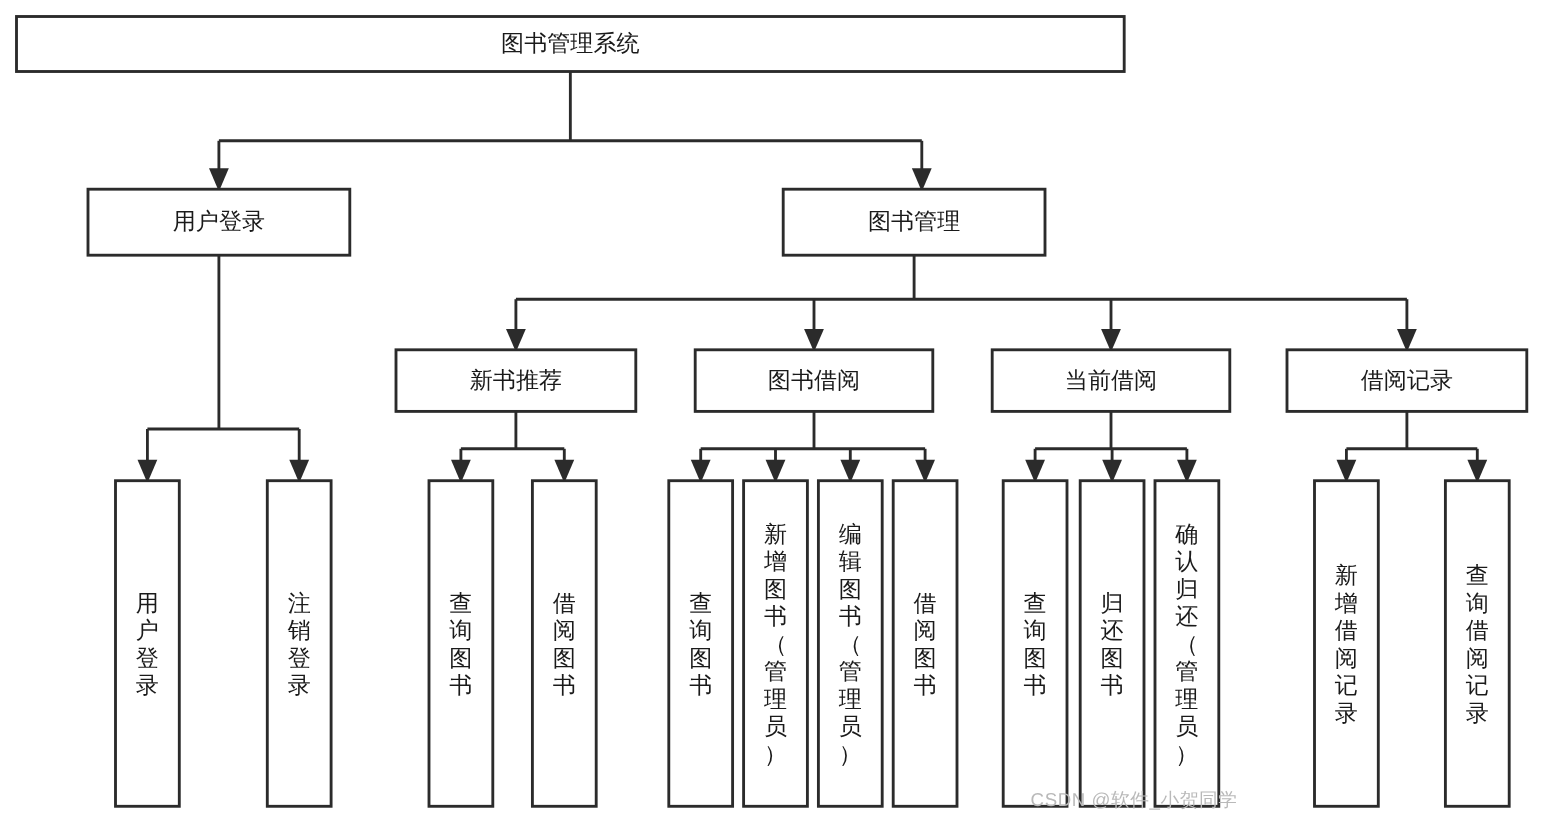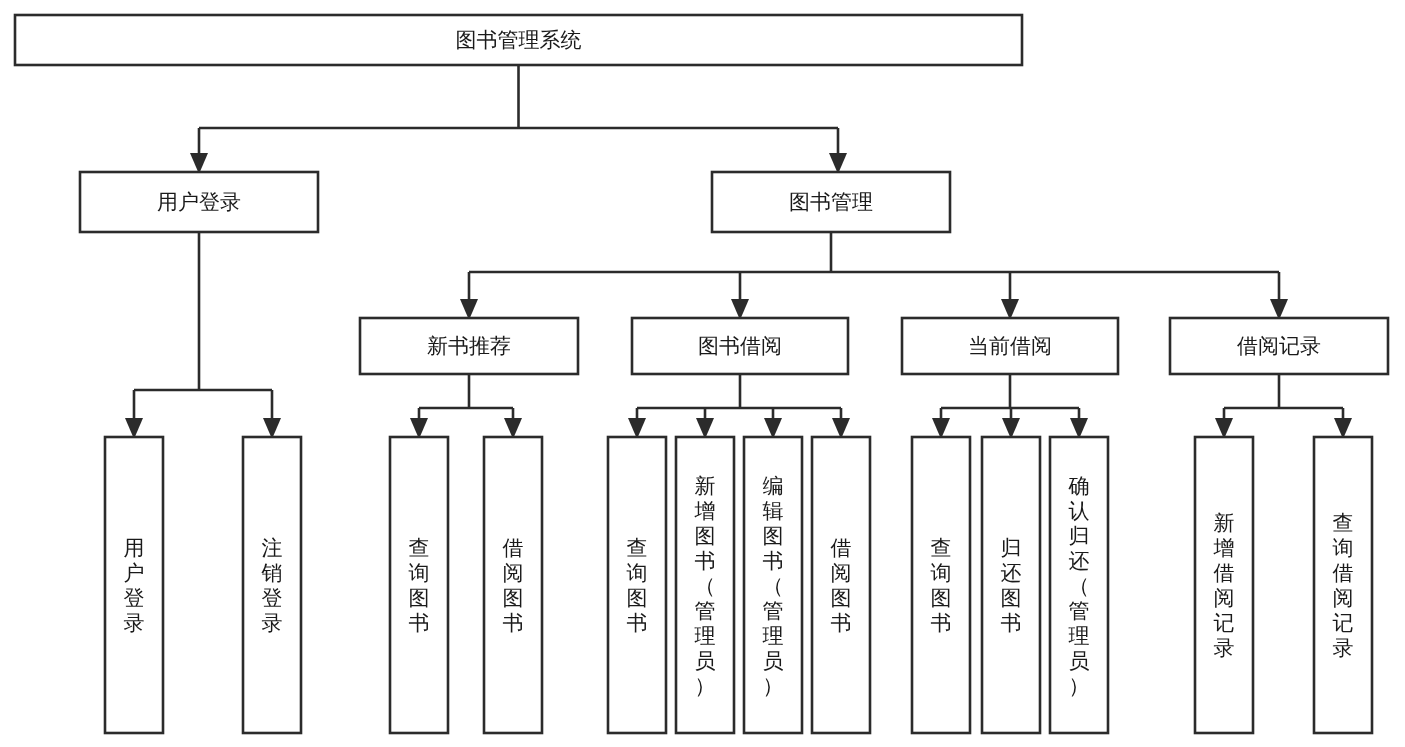--- a/index.html
+++ b/index.html
@@ -249,14 +249,15 @@
       <text class="node-label-v vtext" x="1224" y="530"><tspan x="1224" y="530">新</tspan><tspan x="1224" y="555">增</tspan><tspan x="1224" y="580">借</tspan><tspan x="1224" y="605">阅</tspan><tspan x="1224" y="630">记</tspan><tspan x="1224" y="655">录</tspan></text>
     </g>
 
     <g>
       <rect class="node-box" x="1314" y="437" width="58" height="296"></rect>
       <text class="node-label-v vtext" x="1343" y="530"><tspan x="1343" y="530">查</tspan><tspan x="1343" y="555">询</tspan><tspan x="1343" y="580">借</tspan><tspan x="1343" y="605">阅</tspan><tspan x="1343" y="630">记</tspan><tspan x="1343" y="655">录</tspan></text>
     </g>
 
   </svg>
 
+  <div class="watermark-text">CSDN @软件_小贺同学</div>
 
 </div>
 
 </body></html>

